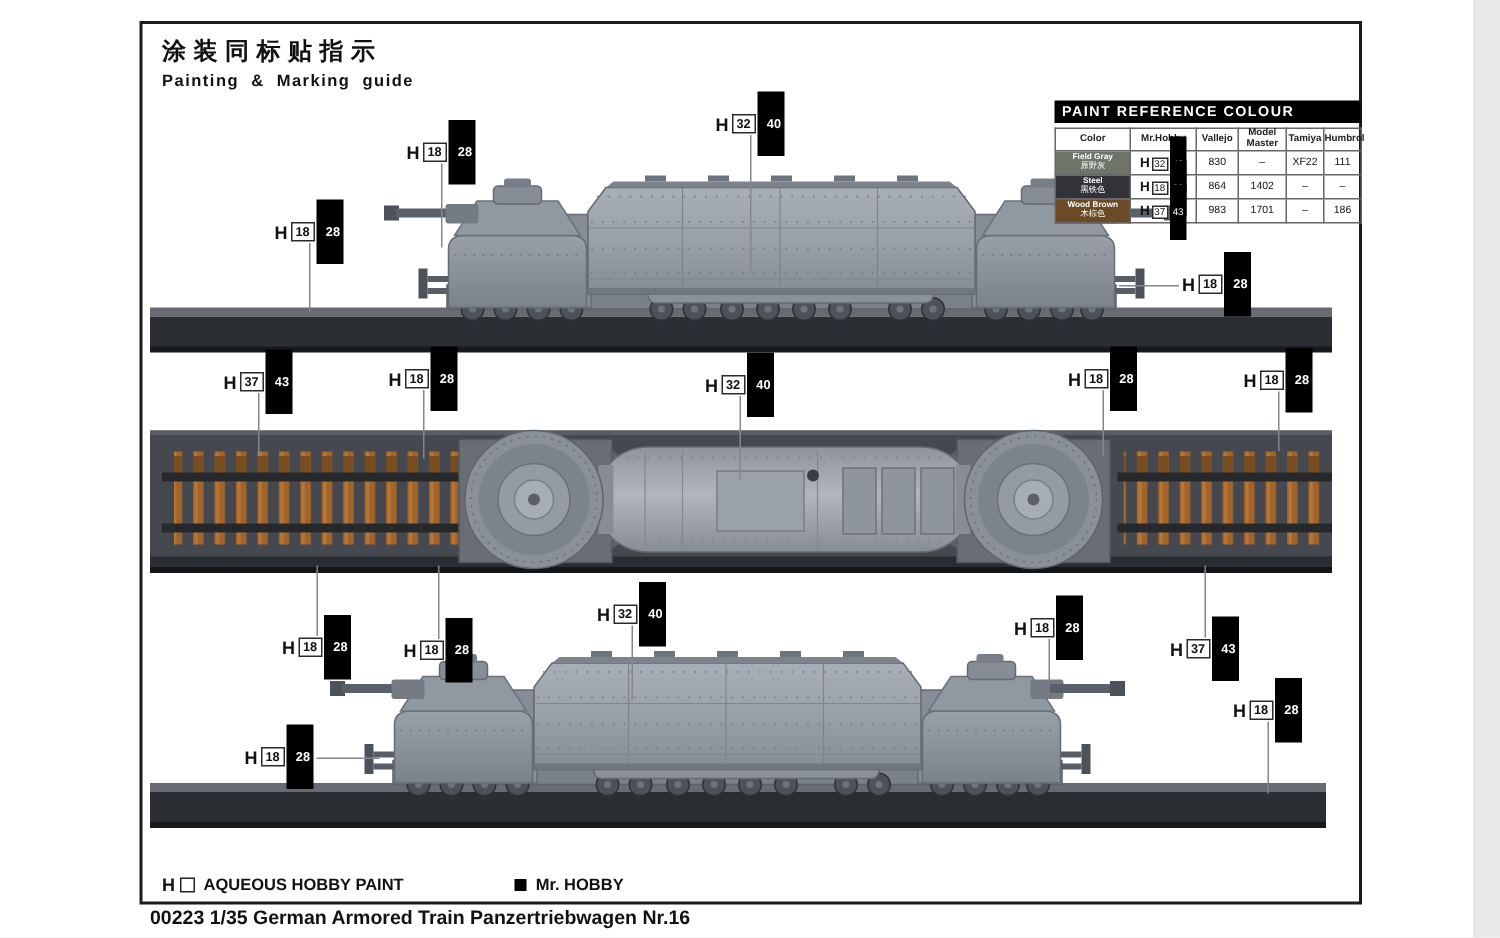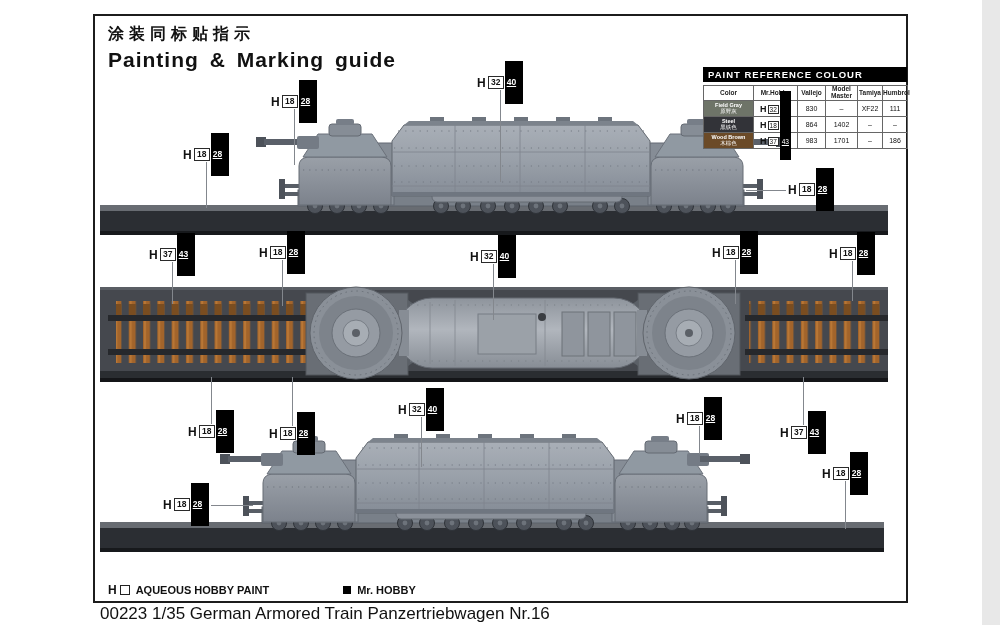--- a/index.html
+++ b/index.html
@@ -4,21 +4,21 @@
 <style>
   html,body{margin:0;padding:0;background:#e8e8e8;}
   .canvas{position:relative;width:982px;height:625px;background:#ffffff;overflow:hidden;
           font-family:"Liberation Sans",sans-serif;color:#111;}
   .frame{position:absolute;left:93px;top:14px;width:811px;height:585px;border:2px solid #1c1c1c;}
   .artwork{position:absolute;left:0;top:0;z-index:1;}
 
   
   .titleblock{position:absolute;left:108px;top:24px;z-index:4;}
   .title-zh{font-size:16px;font-weight:bold;letter-spacing:5px;}
-  .title-en{font-size:21px;font-weight:bold;letter-spacing:1px;margin-top:3px;word-spacing:4px;}
+  .title-en{font-size:11px;font-weight:bold;letter-spacing:1px;margin-top:3px;word-spacing:4px;}
 
   
   .paint-table{position:absolute;left:703px;top:24px;width:204px;z-index:4;margin-top:43px;}
   .pt-title{background:#000;color:#fff;font-size:9.5px;font-weight:bold;letter-spacing:1px;
             padding:2px 0 2px 5px;height:11px;line-height:11px;}
   .paint-table table{border-collapse:collapse;width:100%;margin-top:3px;table-layout:fixed;}
   .paint-table th{border:1px solid #666;font-size:6.5px;font-weight:bold;color:#222;
                   height:14px;padding:0;text-align:center;line-height:1.05;}
   .paint-table td{border:1px solid #666;font-size:7px;text-align:center;height:15px;padding:0;}
   td.swatch{color:#fff;line-height:1;}
@@ -26,38 +26,38 @@
   .sw-zh{font-size:5.5px;margin-top:1px;}
   td.mrhobby{white-space:nowrap;}
 
   
   .callouts-layer{position:absolute;inset:0;z-index:5;}
   .callout{position:absolute;display:flex;align-items:center;height:15px;font-weight:bold;}
   .co-h{font-size:12px;font-weight:bold;margin-right:2px;}
   .co-w{background:#fff;border:1px solid #2a2a2a;font-size:8.5px;min-width:12px;height:11px;
         line-height:11px;text-align:center;padding:0 1px;}
   .co-b{background:#000;color:#fff;font-size:8.5px;min-width:14px;height:13px;line-height:13px;
-        text-align:left;padding:15px 2px;margin-left:1px;text-decoration:underline;}
+        text-align:right;padding:15px 2px;margin-left:1px;}
   .co-h.sm{font-size:9px;margin:0 1px 0 0;}
   .co-w.sm{font-size:6.5px;min-width:9px;height:8px;line-height:8px;}
   .co-b.sm{font-size:6.5px;min-width:10px;height:9px;line-height:9px;}
   .leader{position:absolute;background:#83878d;}
   .leader.down{left:50%;top:100%;width:1px;}
   .leader.up{left:50%;bottom:100%;width:1px;}
   .leader.left{right:100%;top:50%;height:1px;margin-right:2px;}
   .leader.right{left:100%;top:50%;height:1px;margin-left:2px;}
 
   
   .legend{position:absolute;left:108px;top:583px;z-index:4;display:flex;align-items:center;
           font-size:11px;font-weight:bold;}
   .sq-empty{display:inline-block;width:8px;height:8px;border:1px solid #222;background:#fff;
             margin:0 6px 0 1px;}
   .sq-filled{display:inline-block;width:8px;height:8px;background:#000;margin-right:6px;}
   .legend .gap{width:74px;}
-  .caption{position:absolute;left:100px;top:604px;z-index:4;font-size:17px;font-weight:normal;}
+  .caption{position:absolute;left:100px;top:604px;z-index:4;font-size:13px;font-weight:bold;}
 </style>
 </head>
 <body>
 
 <div class="canvas">
 
   <div class="frame"></div>
 
   <svg class="artwork" width="1000" height="625" viewBox="0 0 1000 625">
     <defs>

